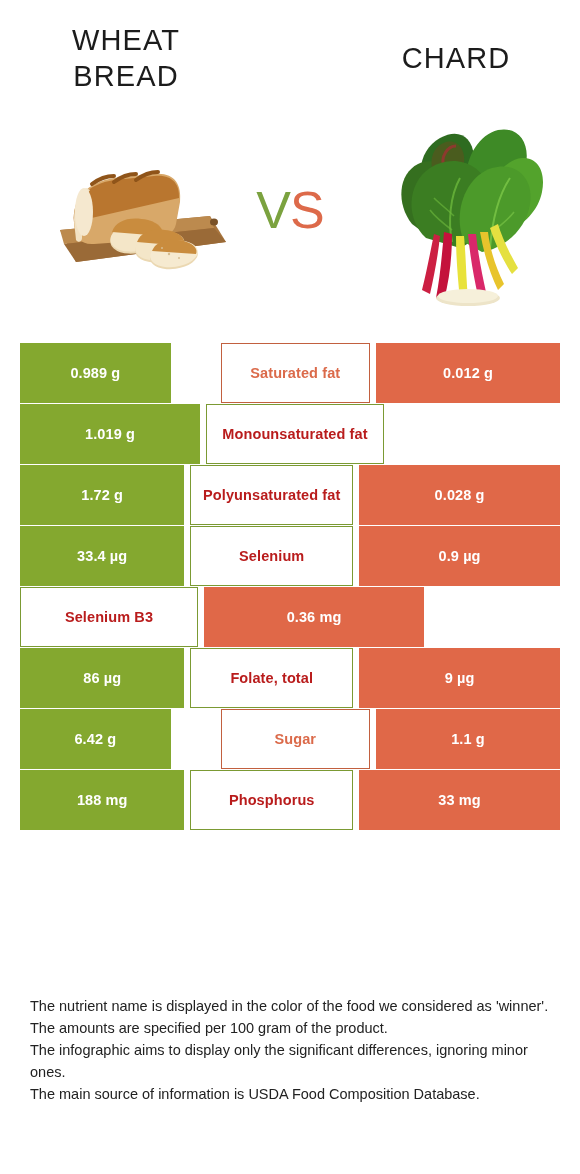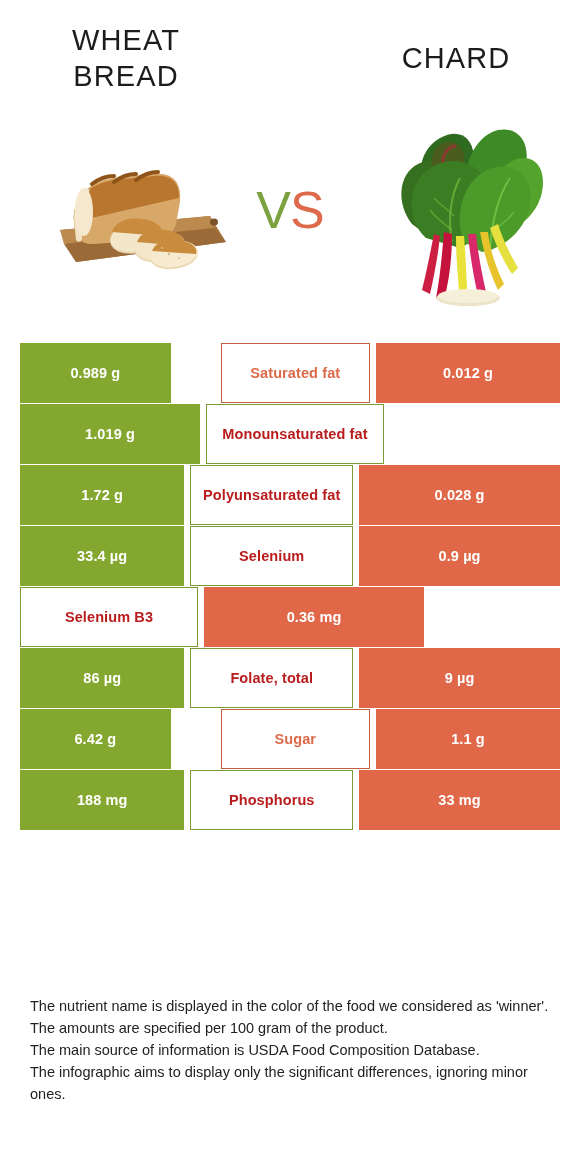--- a/index.html
+++ b/index.html
@@ -286,17 +286,17 @@
       <div class="row">
         <div class="cell cell-left">188 mg</div>
         <div class="cell cell-mid win-green">Phosphorus</div>
         <div class="cell cell-right">33 mg</div>
       </div>
     </div>
 
   <div class="footer">
       <p>The nutrient name is displayed in the color of the food we considered as 'winner'.</p>
       <p>The amounts are specified per 100 gram of the product.</p>
+      <p>The infographic aims to display only the significant differences, ignoring minor ones.</p>
       <p>The main source of information is USDA Food Composition Database.</p>
-      <p>The infographic aims to display only the significant differences, ignoring minor ones.</p>
     </div>
 
 </div>
 
 </body></html>

